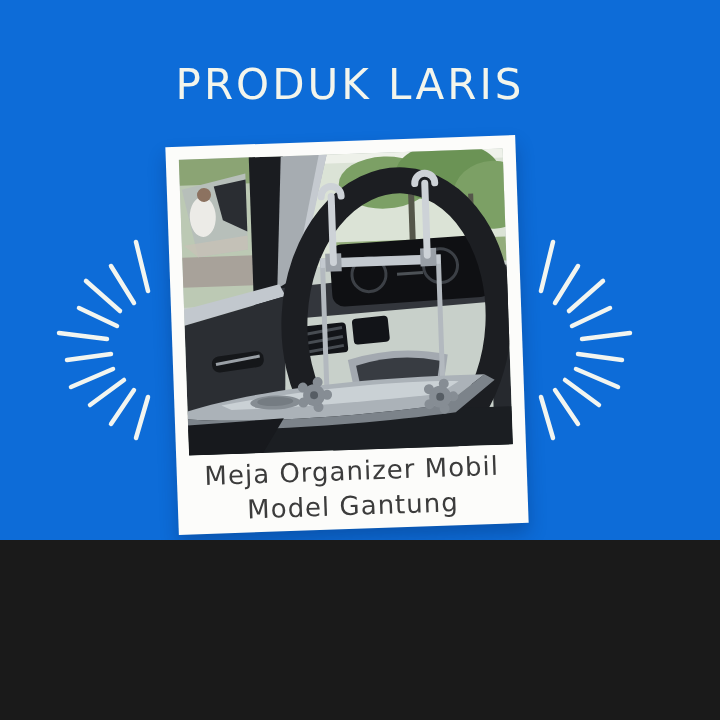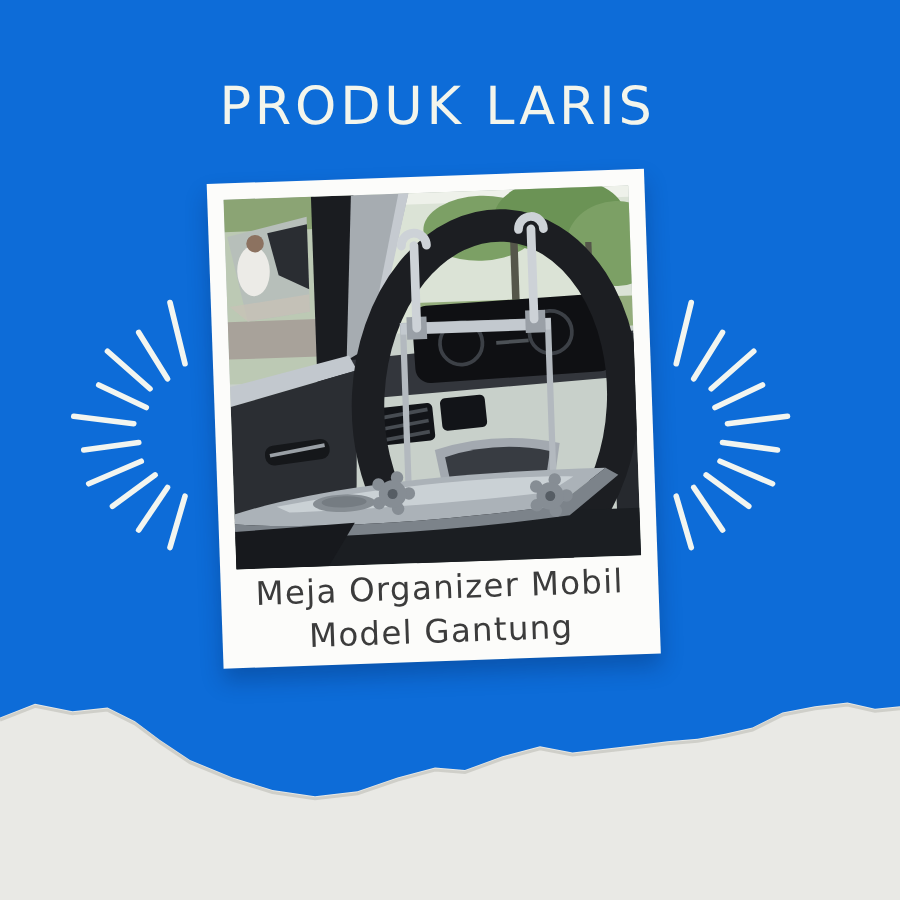--- a/index.html
+++ b/index.html
@@ -1,17 +1,17 @@
 <!DOCTYPE html>
 <html style="--background-blue: #0d6cd8; --button-brown: #3a2b23; --paper-offwhite: #e9e9e5; --title-white: #f3f5ec; --caption-gray: #3c3c3c; --body-text: #1d1d1d; --sparkle-white: #f2f5f0;"><head>
 <meta charset="utf-8">
 <style>
   html,body{margin:0;padding:0;background:#1a1a1a;}
   .canvas{
-    position:relative;width:720px;height:720px;overflow:hidden;
+    position:relative;width:720px;height:540px;overflow:hidden;
     background:var(--background-blue,#0d6cd8);
     font-family:"DejaVu Sans",sans-serif;
   }
   .title{
     position:absolute;left:140px;top:64px;width:420px;margin:0;
     text-align:center;color:var(--title-white,#f3f5ec);
     font-size:42px;font-weight:400;letter-spacing:3px;line-height:1;
     white-space:nowrap;
   }
   .cta{

